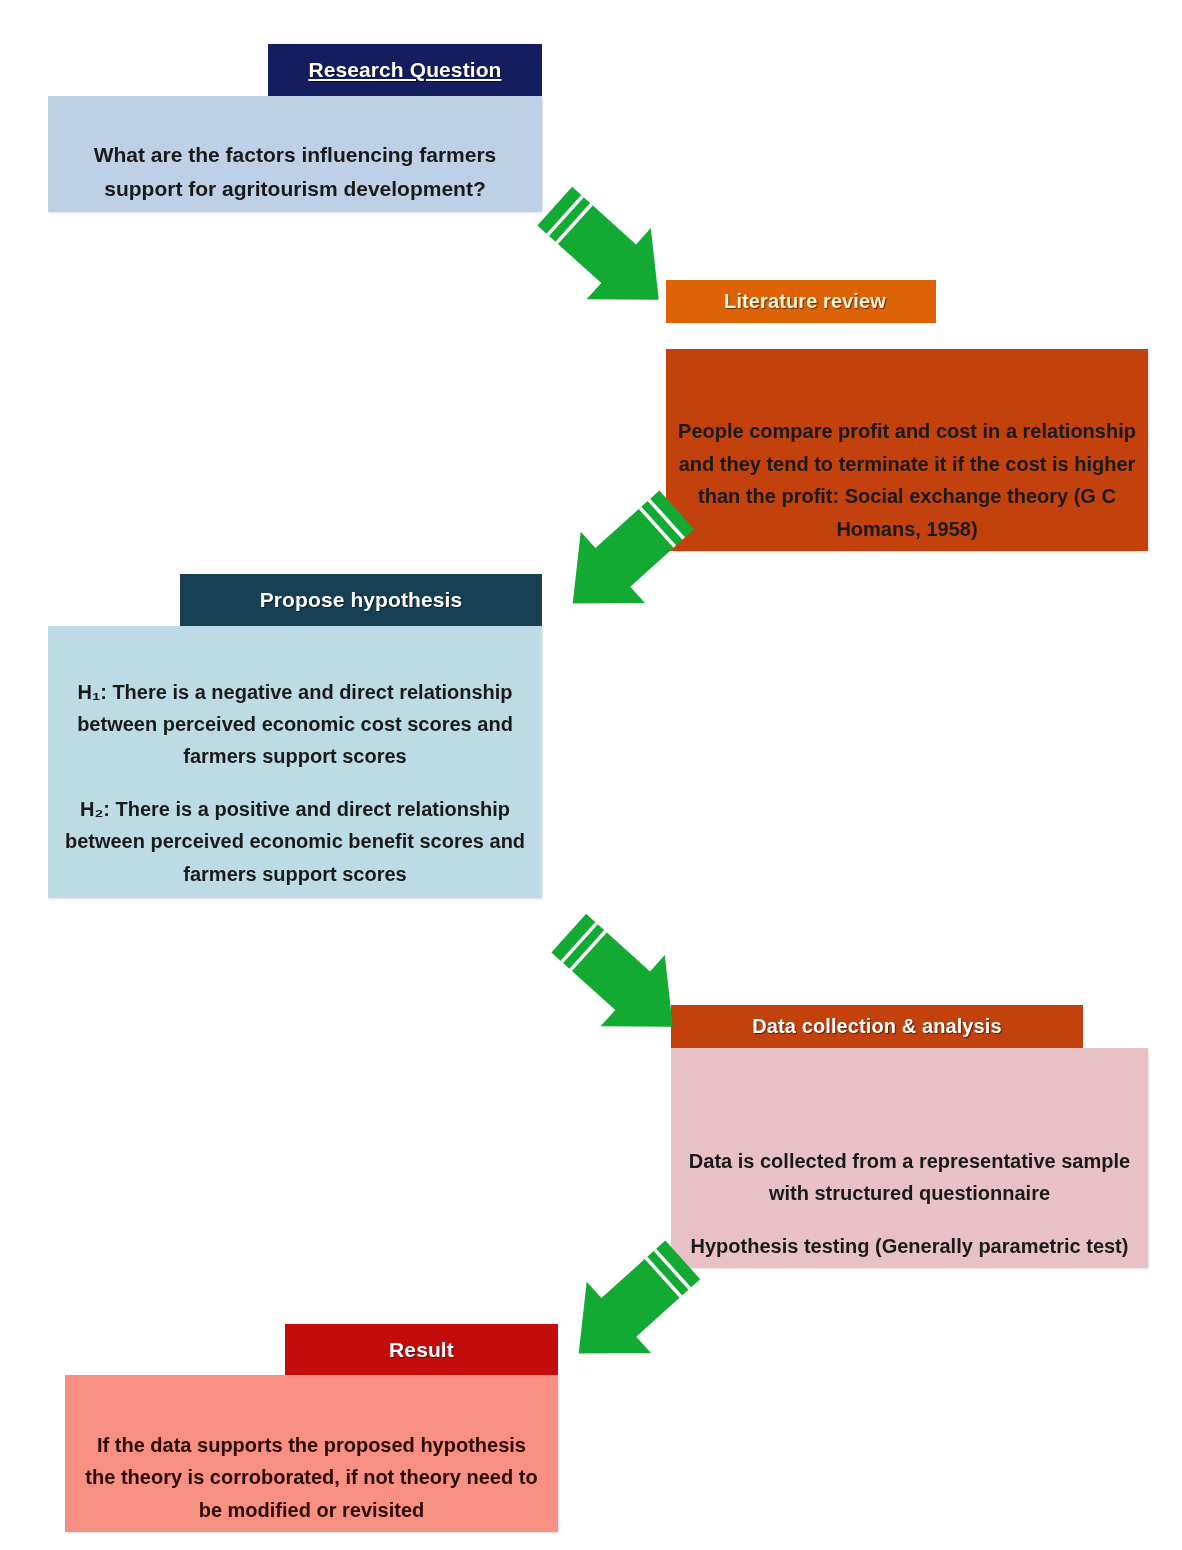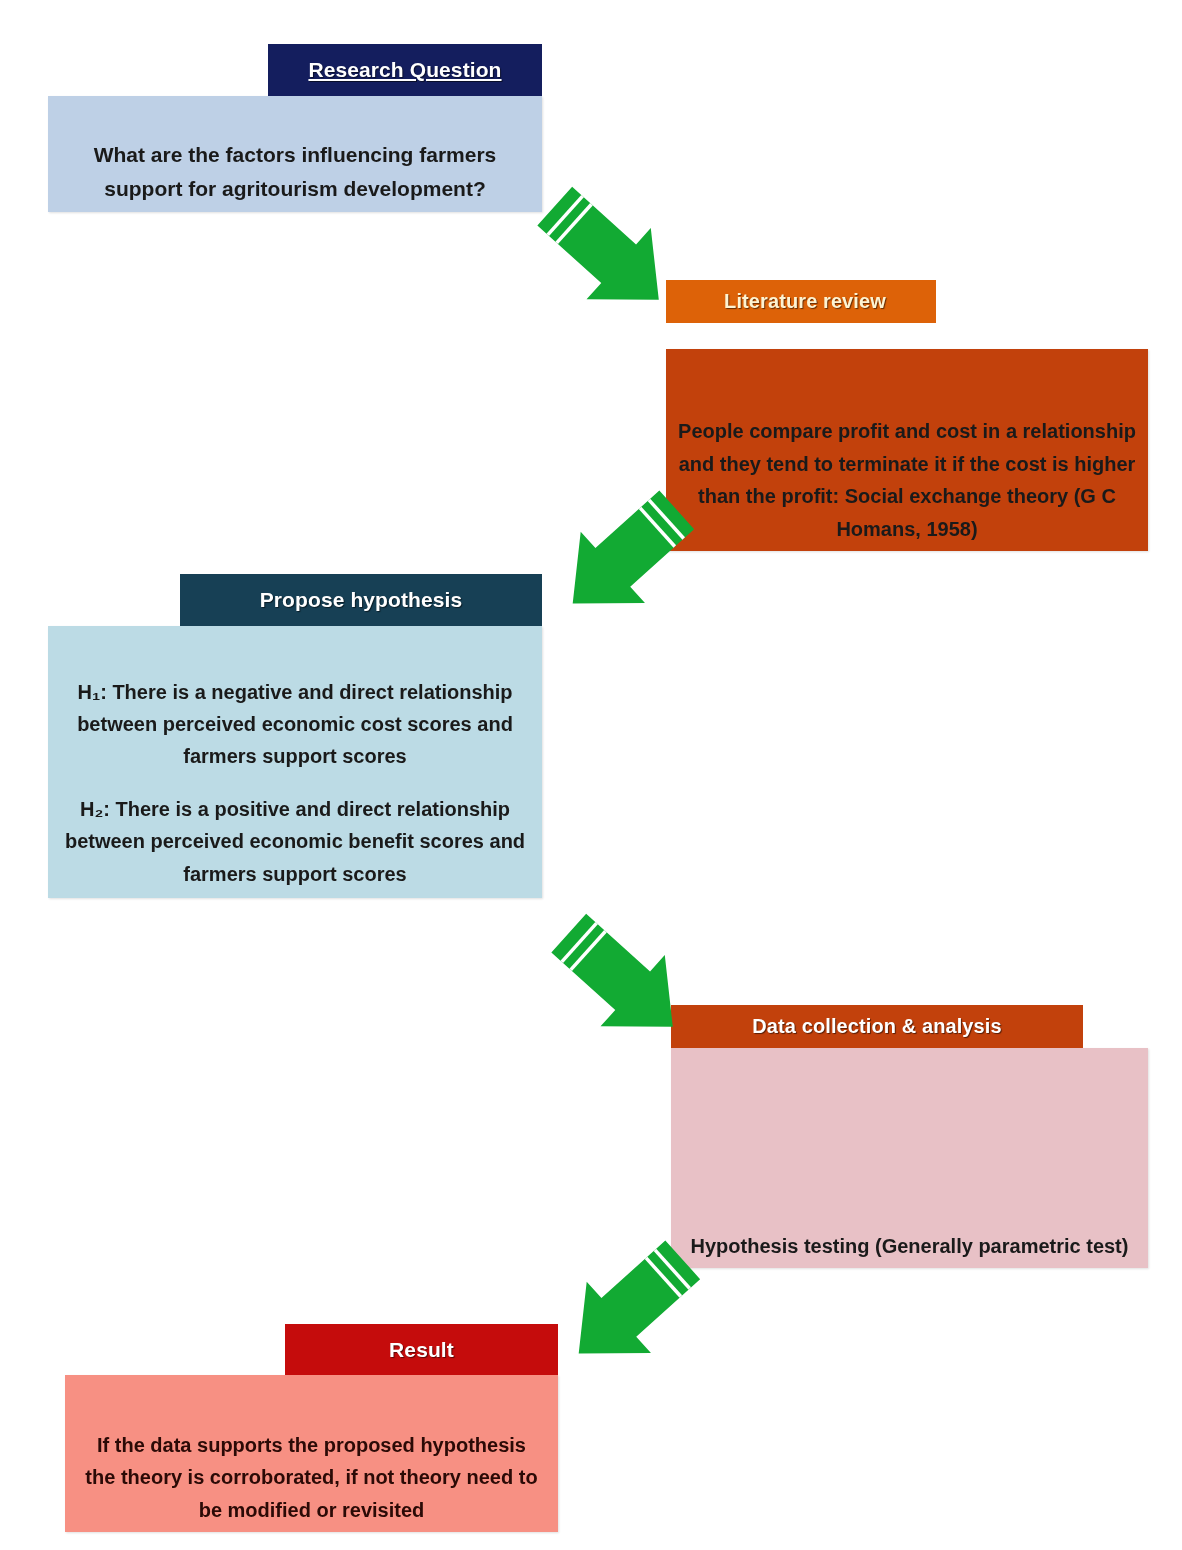--- a/index.html
+++ b/index.html
@@ -210,20 +210,21 @@
         <line x1="38" y1="36" x2="38" y2="88" stroke="#ffffff" stroke-width="3.5"></line>
       </g>
     </svg>
   </div>
 
   <div class="node">
     <div class="node-header" id="hdr-data">
       <span>Data collection &amp; analysis</span>
     </div>
     <div class="node-body" id="body-data">
+      <p class="para">Data is collected from a representative sample with structured questionnaire</p>
       <p class="para">Hypothesis testing (Generally parametric test)</p>
     </div>
   </div>
 
   <div class="arrow" id="arrow-4">
     <svg width="175" height="125" viewBox="0 0 175 125">
       <g transform="rotate(138 87 62)">
         <path d="M 12 36 L 98 36 L 98 14 L 152 62 L 98 110 L 98 88 L 12 88 Z" fill="#12aa33"></path>
         <line x1="26" y1="36" x2="26" y2="88" stroke="#ffffff" stroke-width="3.5"></line>
         <line x1="38" y1="36" x2="38" y2="88" stroke="#ffffff" stroke-width="3.5"></line>

